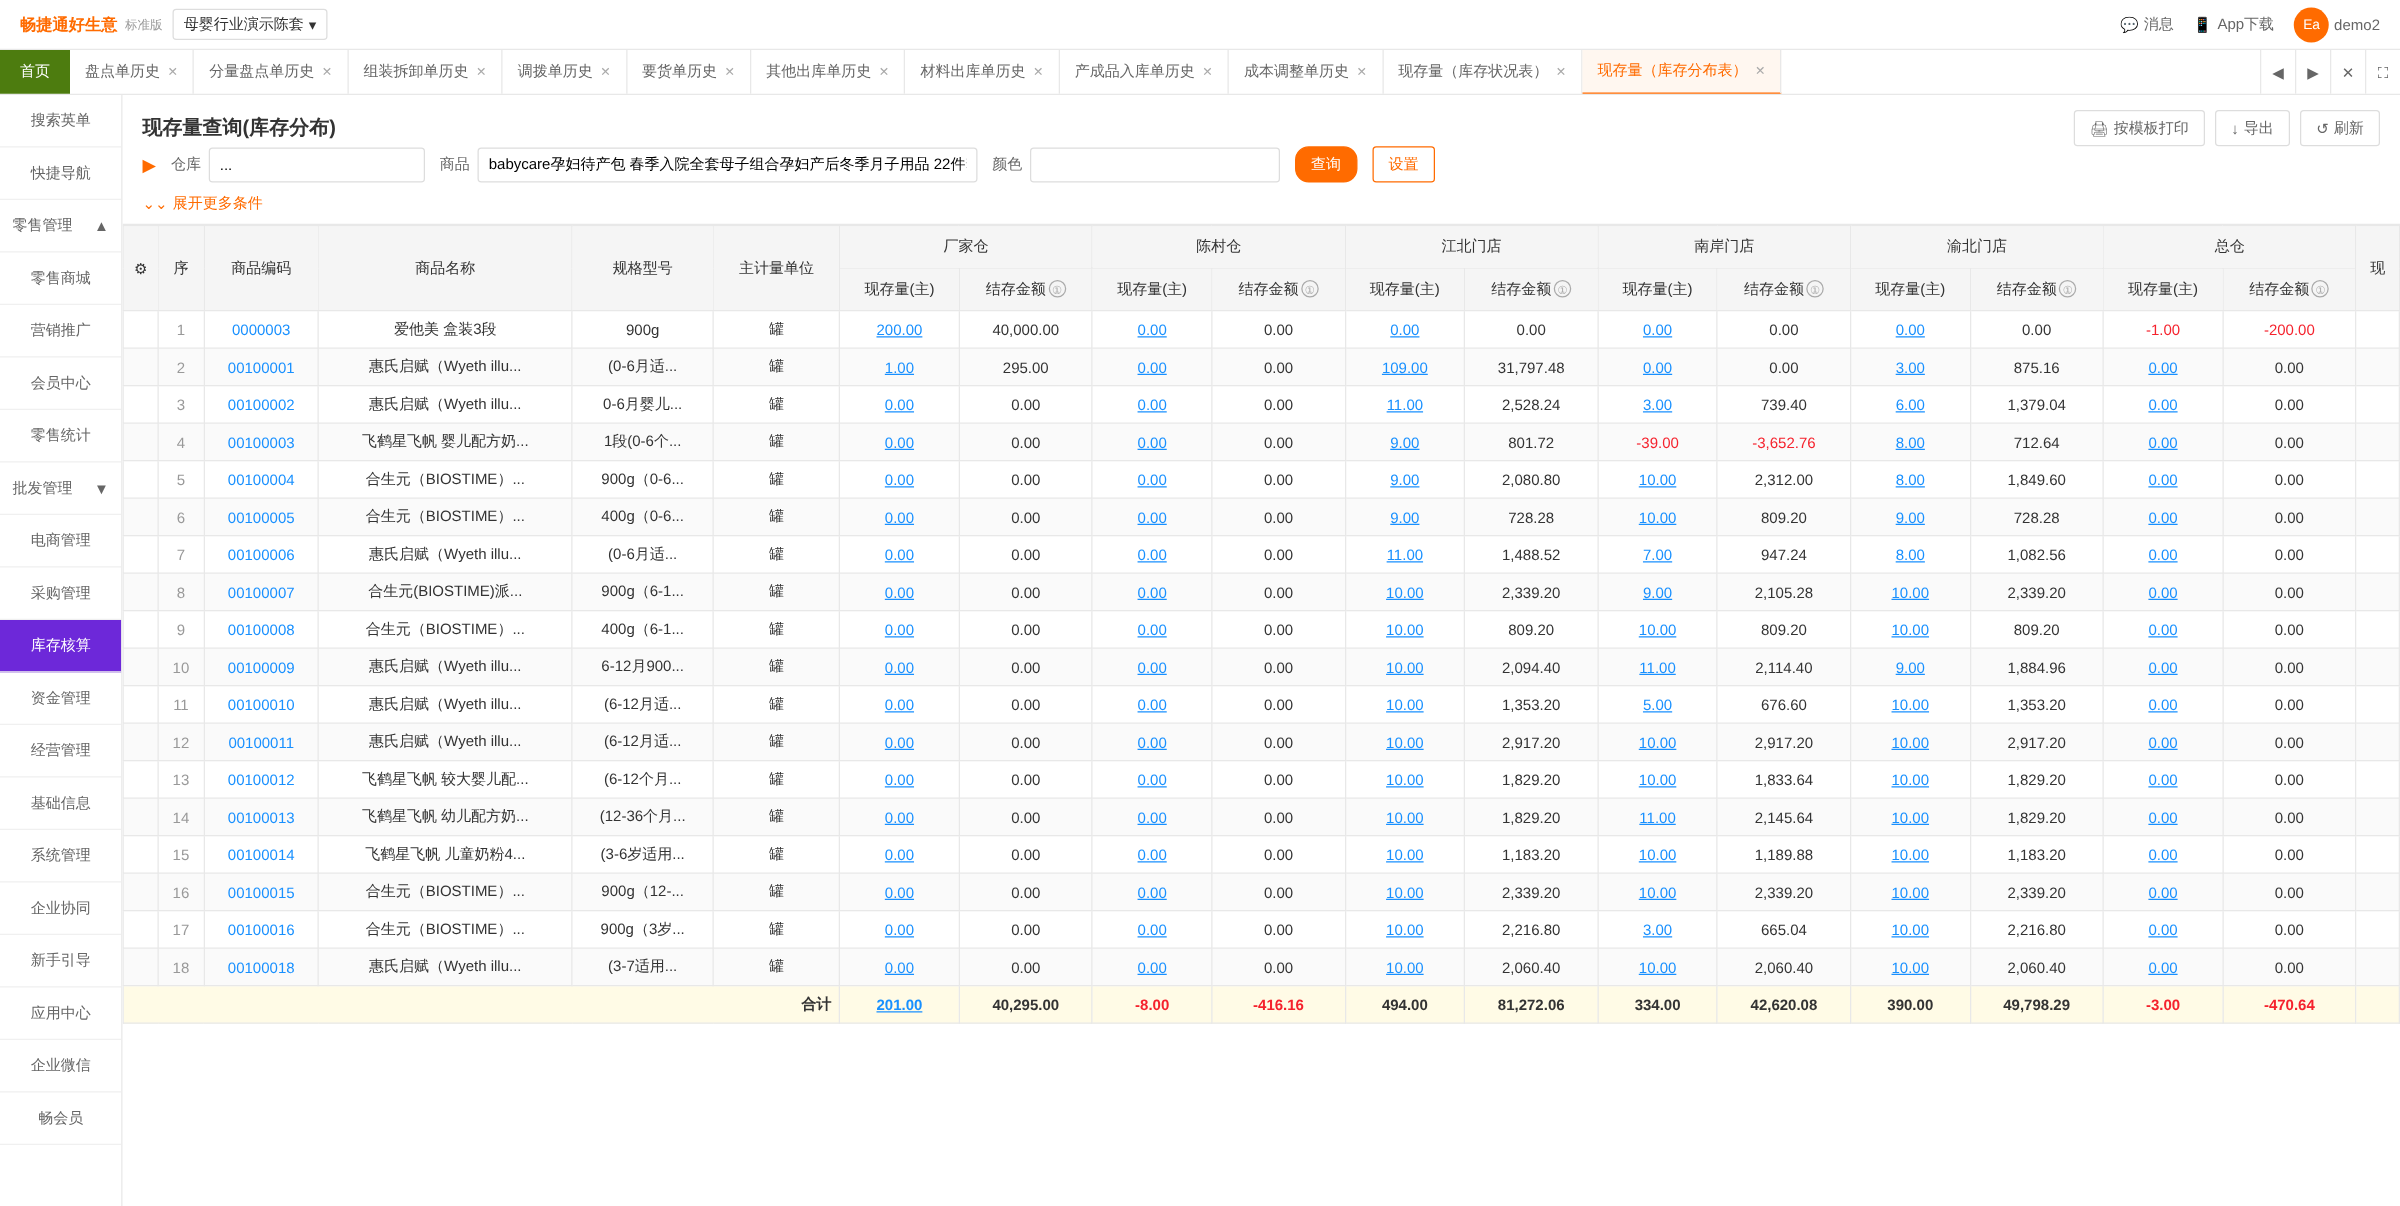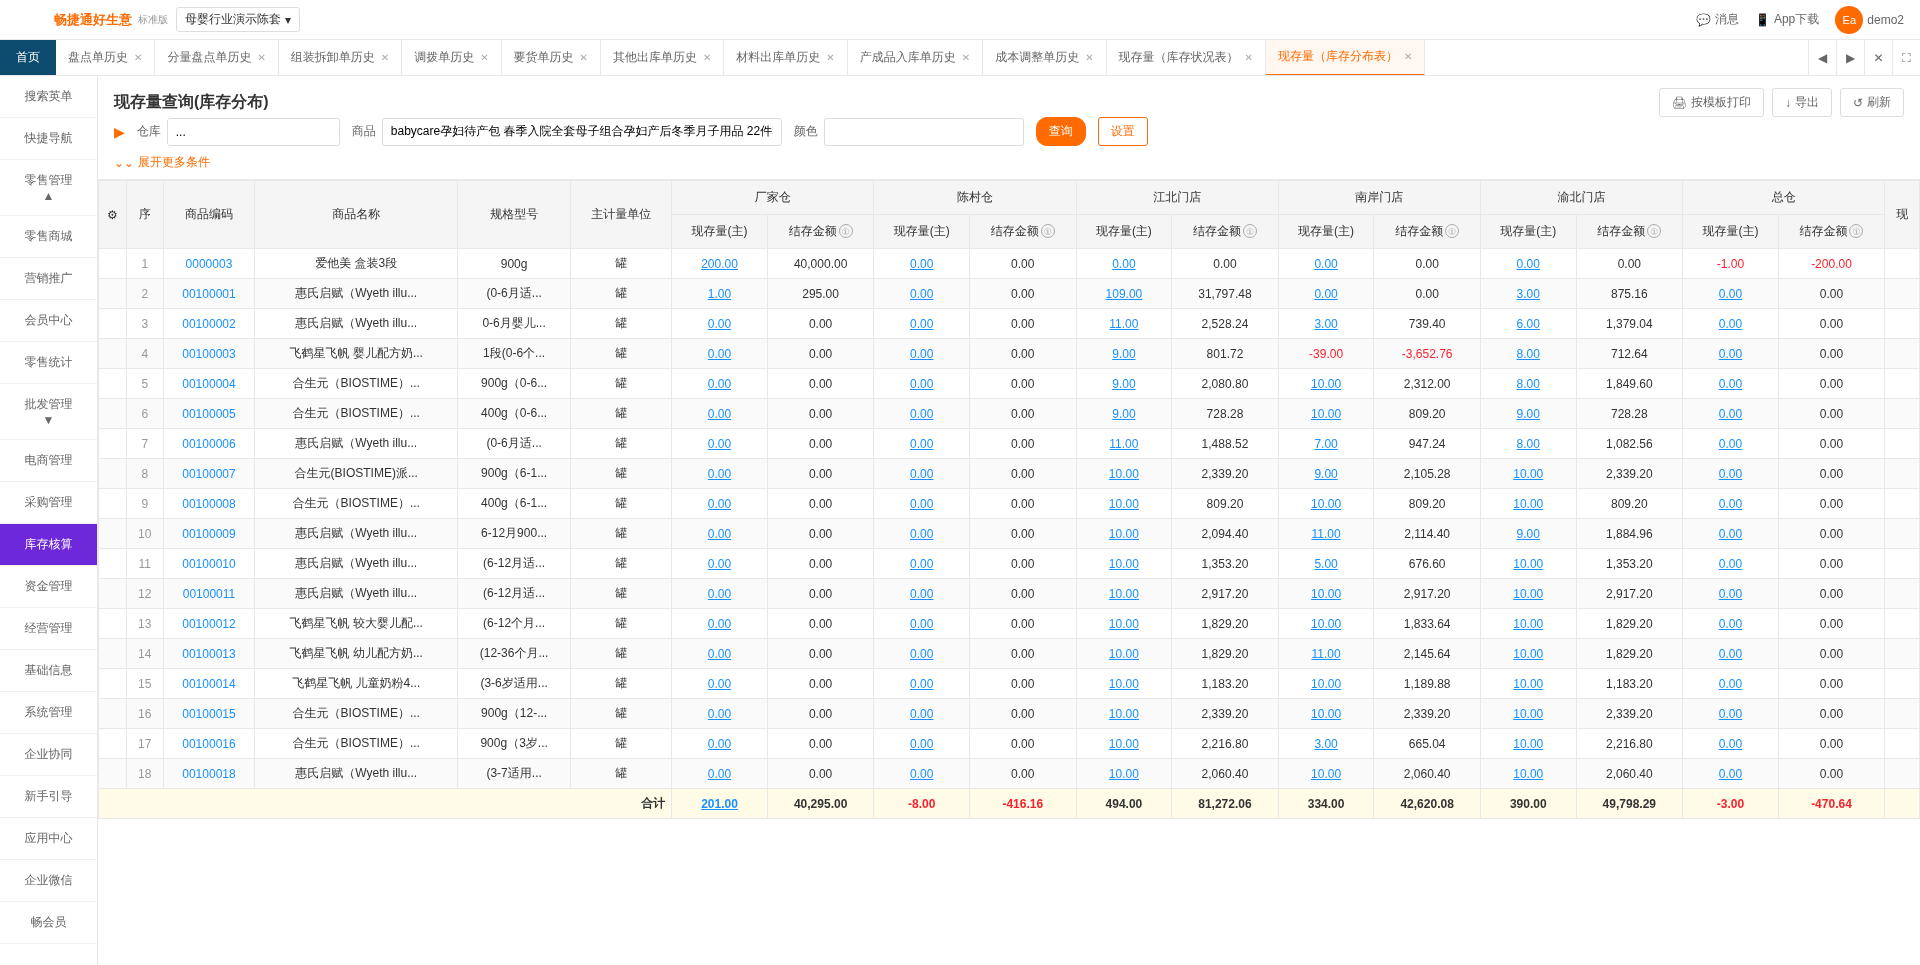--- a/index.html
+++ b/index.html
@@ -1,42 +1,42 @@
 <!DOCTYPE html>
 <html><head>
   <meta charset="utf-8">
   <style>
     * { box-sizing: border-box; margin: 0; padding: 0; }
     body { font-family: 'Microsoft YaHei', Arial, sans-serif; font-size: 12px; background: #f5f5f5; color: #333; overflow: hidden; }
     
     
     .topbar { height: 40px; background: #fff; display: flex; align-items: center; justify-content: space-between; padding: 0 16px; border-bottom: 1px solid #e8e8e8; }
-    .topbar-left { display: flex; align-items: center; gap: 8px; margin-left: 38px; }
+    .topbar-left { display: flex; align-items: center; gap: 8px; }
     .logo-area { display: flex; align-items: center; gap: 6px; }
     .logo-text { color: #ff6b00; font-weight: bold; font-size: 13px; }
     .topbar-right { display: flex; align-items: center; gap: 16px; }
     .topbar-icon-item { display: flex; align-items: center; gap: 4px; color: #666; font-size: 12px; cursor: pointer; }
     .avatar { width: 28px; height: 28px; border-radius: 50%; background: #ff6b00; display: flex; align-items: center; justify-content: center; color: white; font-size: 11px; }
     
     
     .tabbar { height: 36px; background: #fff; display: flex; align-items: center; border-bottom: 1px solid #e8e8e8; overflow: hidden; position: relative; }
     .tab-item { display: flex; align-items: center; padding: 0 12px; height: 36px; border-right: 1px solid #e8e8e8; white-space: nowrap; cursor: pointer; font-size: 12px; color: #666; gap: 6px; flex-shrink: 0; }
     .tab-item.active { background: #fff7f0; color: #ff6b00; border-bottom: 2px solid #ff6b00; }
     .tab-close { font-size: 10px; color: #aaa; cursor: pointer; }
-    .tab-home { background: #0c4a6e; color: white; padding: 0 16px; height: 40px; display: flex; align-items: center; flex-shrink: 0; }
+    .tab-home { background: #4d7c0f; color: white; padding: 0 16px; height: 40px; display: flex; align-items: center; flex-shrink: 0; }
     .tab-nav-btn { width: 28px; height: 36px; display: flex; align-items: center; justify-content: center; border-left: 1px solid #e8e8e8; cursor: pointer; color: #666; flex-shrink: 0; }
     
     
     .main-layout { display: flex; height: calc(965px - 76px); }
     
     
     .sidebar { width: 98px; background: #fff; border-right: 1px solid #e8e8e8; display: flex; flex-direction: column; overflow-y: auto; flex-shrink: 0; }
     .sidebar-item { padding: 12px 8px; text-align: center; cursor: pointer; font-size: 12px; color: #666; border-bottom: 1px solid #f0f0f0; }
     .sidebar-item.active { background: #6d28d9; color: white; }
-    .sidebar-item.has-arrow { display: flex; align-items: center; justify-content: space-between; padding: 12px 10px; flex-direction: column; }
+    .sidebar-item.has-arrow { display: flex; align-items: center; justify-content: space-between; padding: 12px 10px; }
     
     
     .content { flex: 1; display: flex; flex-direction: column; overflow: hidden; }
     
     
     .page-header { background: #fff; padding: 12px 16px 8px; border-bottom: 1px solid #e8e8e8; }
     .page-title-row { display: flex; align-items: center; justify-content: space-between; }
     .page-title { font-size: 16px; font-weight: bold; color: #333; }
     .header-actions { display: flex; gap: 8px; }
     .btn { padding: 5px 12px; border: 1px solid #ddd; border-radius: 3px; cursor: pointer; font-size: 12px; background: #fff; color: #666; display: flex; align-items: center; gap: 4px; }

